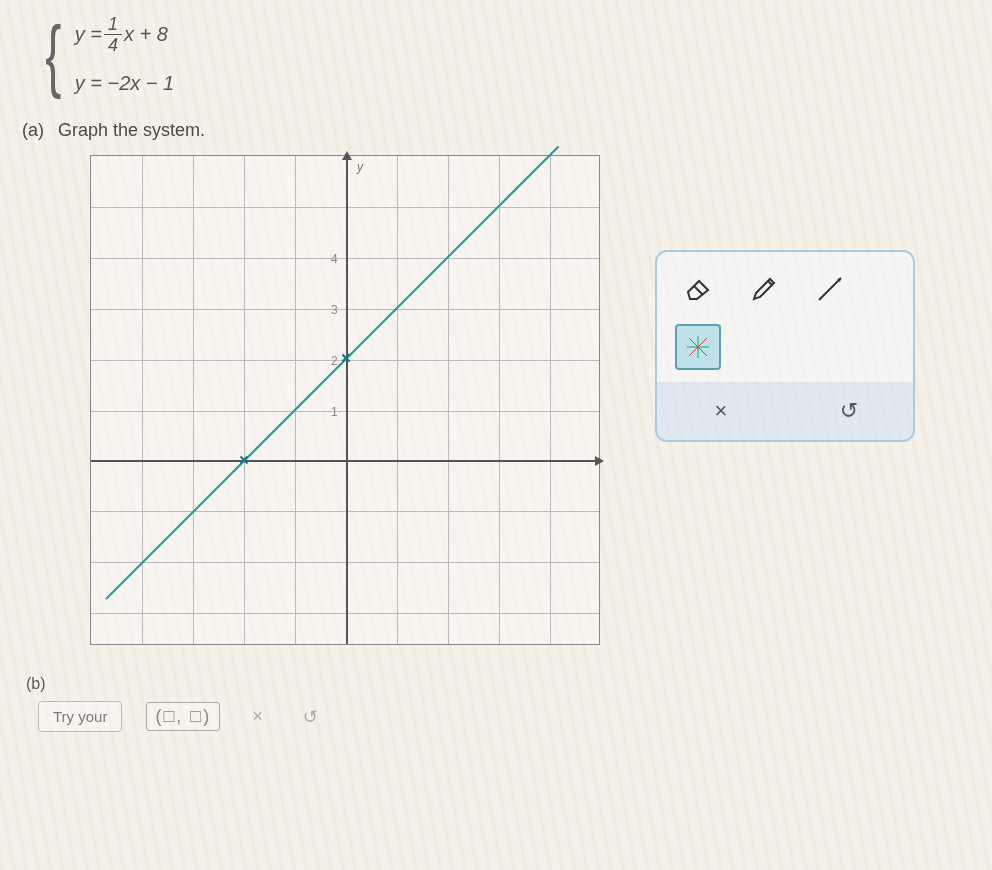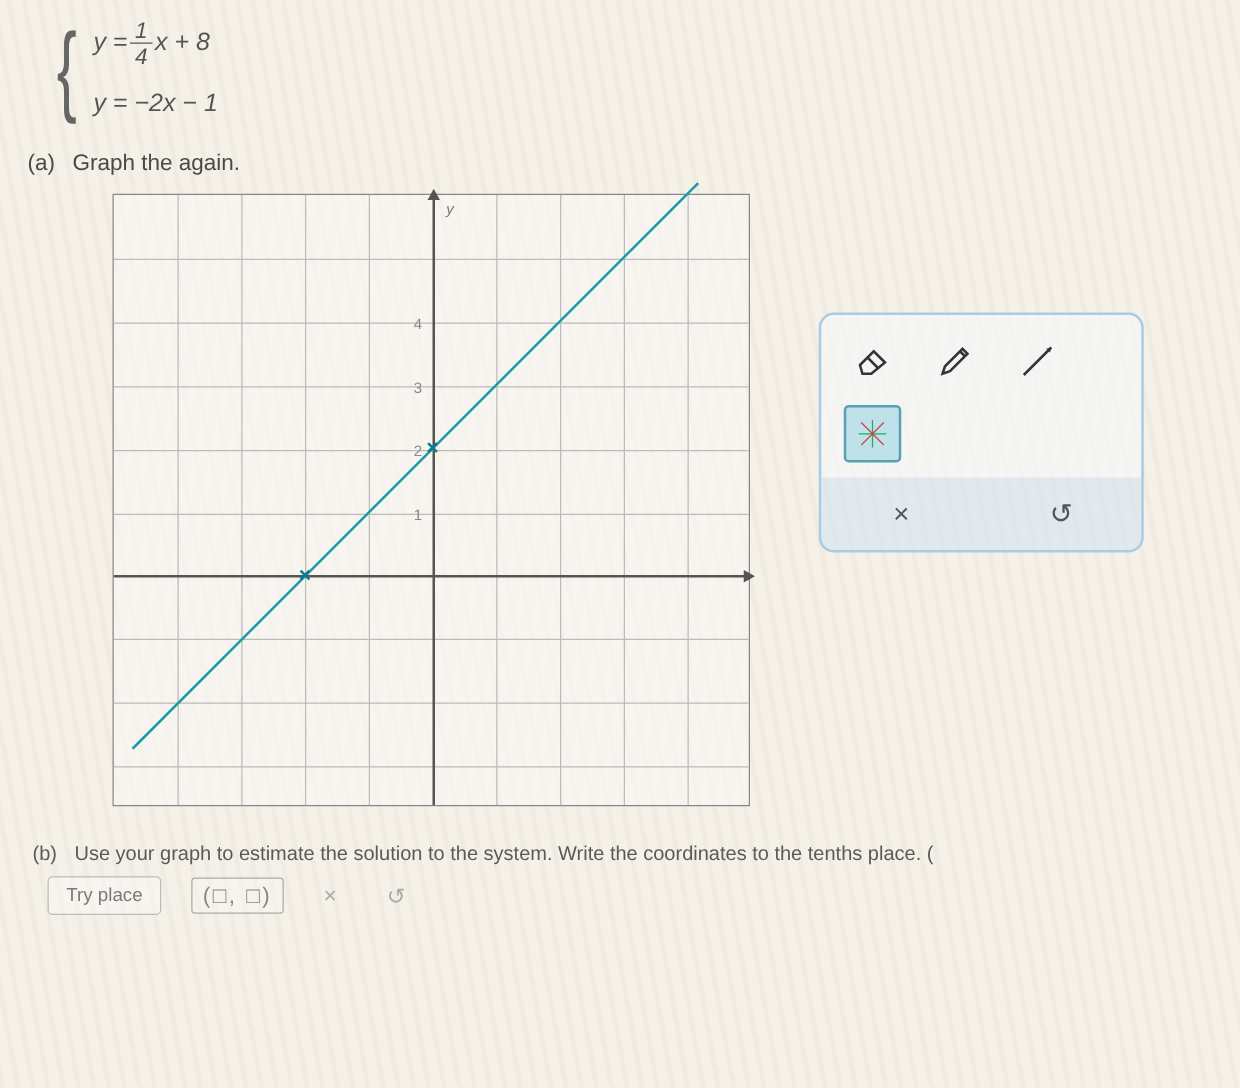--- a/index.html
+++ b/index.html
@@ -190,21 +190,21 @@
           <span class="frac-bot">4</span>
         </span>
         <span>x + 8</span>
       </div>
       <div class="eq">y = −2x − 1</div>
     </div>
   </div>
 
   <div class="part-label">
     <span>(a)</span>
-    <span>Graph the again.</span>
+    <span>Graph the system.</span>
   </div>
 
   <div style="display:flex;">
     <div class="graph-area">
 
       <div class="grid-line vline" style="left:51px"></div>
       <div class="grid-line vline" style="left:102px"></div>
       <div class="grid-line vline" style="left:153px"></div>
       <div class="grid-line vline" style="left:204px"></div>
       <div class="grid-line vline" style="left:306px"></div>
@@ -275,25 +275,24 @@
         <span>×</span>
       </div>
       <div class="bottom-btn">
         <span>↺</span>
       </div>
     </div>
   </div>
 
   <div class="part-b">
     <span>(b)</span>
-    <span>Use your graph to estimate the solution to the system. Write the coordinates to the tenths place. (</span>
   </div>
 
   <div class="footer-row">
-    <div class="try-again">Try place</div>
+    <div class="try-again">Try your</div>
     <div class="pair-input">(□, □)</div>
     <div class="mini-btn">
       <span>×</span>
     </div>
     <div class="mini-btn">
       <span>↺</span>
     </div>
   </div>
 </div>
 

